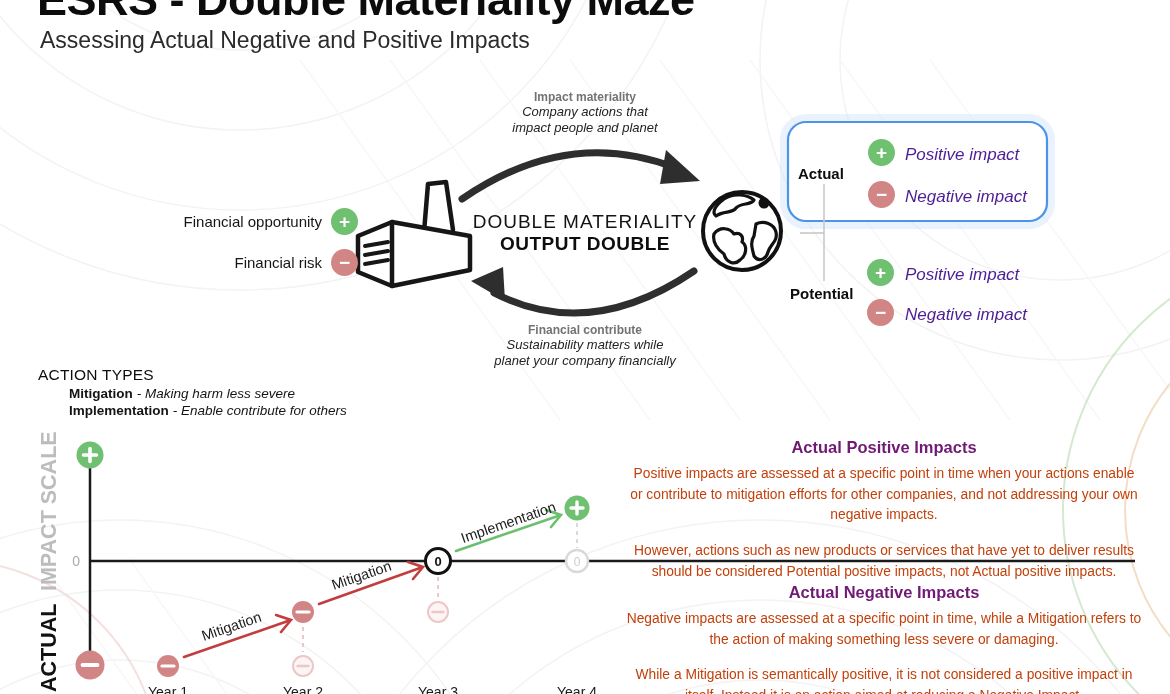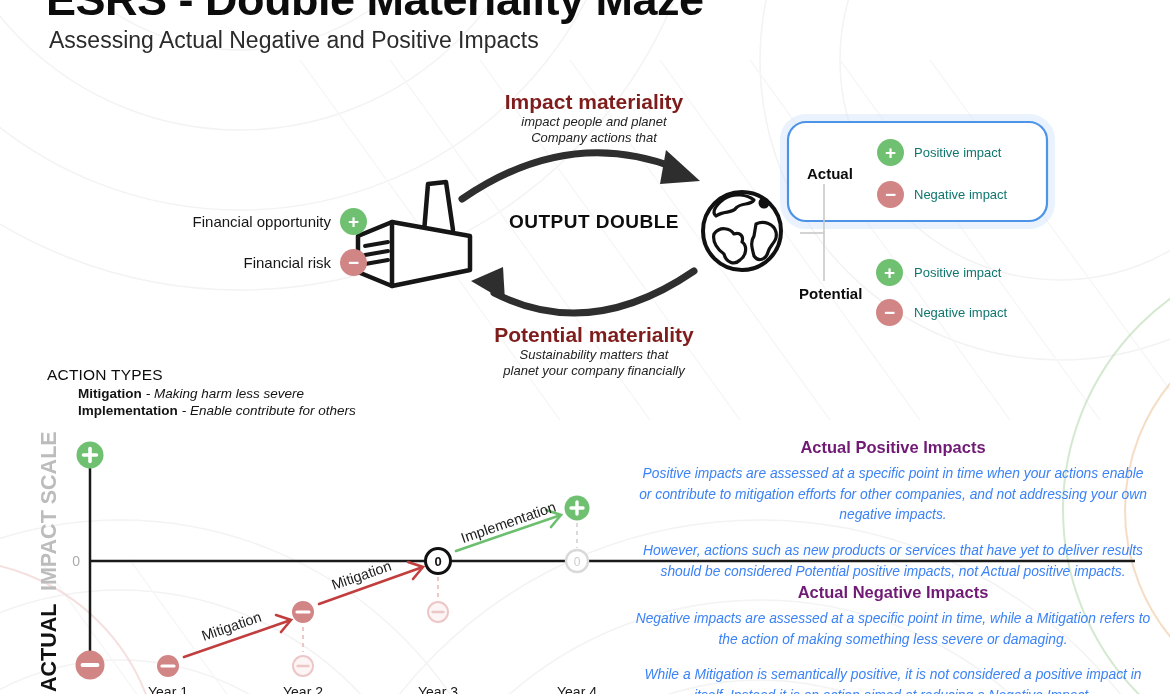--- a/index.html
+++ b/index.html
@@ -1,51 +1,51 @@
 <!DOCTYPE html>
 <html><head>
 <meta charset="utf-8">
 <style>
   html,body{margin:0;padding:0;background:#ffffff;}
   .canvas{
     position:relative;width:1170px;height:694px;overflow:hidden;
     background:#ffffff;font-family:"Liberation Sans",sans-serif;color:#111;
   }
-  .abs{position:absolute;margin-left:9px;}
+  .abs{position:absolute;}
   svg{position:absolute;left:0;top:0;}
   .page-title{
     left:37px;top:-26px;font-size:45px;font-weight:800;letter-spacing:-0.5px;
     color:#0c0c0c;white-space:nowrap;z-index:4;
   }
   .page-subtitle{
     left:40px;top:27px;font-size:23px;color:#2b2b2b;white-space:nowrap;z-index:4;
   }
   .center-label{width:270px;text-align:center;z-index:4;}
-  .center-label .t{font-size:21px;font-weight:bold;color:#7f1d1d;}
+  .center-label .t{font-size:12px;font-weight:bold;color:#737373;}
   .center-label .d{font-size:13px;font-style:italic;color:#232323;line-height:1.22;}
   .output-space{left:450px;top:211px;width:270px;text-align:center;z-index:4;}
   .output-space .l1{font-size:19px;letter-spacing:1px;color:#141414;}
   .output-space .l2{font-size:19px;font-weight:bold;letter-spacing:0.5px;color:#0d0d0d;}
   .side-label{font-size:15px;color:#161616;white-space:nowrap;z-index:4;}
   .badge{
     width:27px;height:27px;border-radius:50%;display:flex;align-items:center;justify-content:center;
     color:#fff;font-size:19px;font-weight:bold;line-height:1;z-index:5;
   }
   .badge.green{background:#6fc071;}
   .badge.red{background:#d28585;}
   .grp-label{font-size:15px;font-weight:bold;color:#0d0d0d;white-space:nowrap;z-index:5;}
-  .impact-label{font-size:13px;color:#0f766e;white-space:nowrap;z-index:5;}
+  .impact-label{font-size:17px;color:#4c1d95;white-space:nowrap;z-index:5;font-style:italic;}
   .action-types{left:38px;top:366px;z-index:4;}
   .action-types .h{font-size:15.5px;font-weight:normal;letter-spacing:0.2px;color:#0d0d0d;}
   .action-types .row{font-size:13.5px;color:#141414;margin-top:2px;padding-left:31px;}
   .action-types .term{font-weight:bold;}
   .action-types .desc{font-style:italic;margin-left:4px;}
   .note{width:516px;text-align:center;z-index:4;}
   .note .h{font-size:16.5px;font-weight:bold;color:#701a75;}
-  .note p{font-size:13.8px;font-style:italic;color:#3b82f6;line-height:1.5;margin:7px 0 0 0;}
+  .note p{font-size:13.8px;color:#c2410c;line-height:1.5;margin:7px 0 0 0;}
   .note p.second{margin-top:15px;}
 </style>
 </head>
 <body>
 
 <div class="canvas">
 
   <svg width="1170" height="694" viewBox="0 0 1170 694" style="z-index:0;">
     <g stroke="#f3f3f3" stroke-width="1.5" fill="none">
       <circle cx="240" cy="-180" r="230"></circle>
@@ -205,31 +205,32 @@
       <text x="438" y="697" text-anchor="middle" font-size="14" fill="#1a1a1a">Year 3</text>
       <text x="577" y="697" text-anchor="middle" font-size="14" fill="#1a1a1a">Year 4</text>
     </g>
   </svg>
 
   <div class="abs page-title">ESRS - Double Materiality Maze</div>
   <div class="abs page-subtitle">Assessing Actual Negative and Positive Impacts</div>
 
   <div class="abs center-label" style="left:450px;top:90px;">
     <div class="t">Impact materiality</div>
+    <div class="d">Company actions that</div>
     <div class="d">impact people and planet</div>
-    <div class="d">Company actions that</div>
   </div>
 
   <div class="abs output-space">
+    <div class="l1">DOUBLE MATERIALITY</div>
     <div class="l2">OUTPUT DOUBLE</div>
   </div>
 
   <div class="abs center-label" style="left:450px;top:323px;">
-    <div class="t">Potential materiality</div>
-    <div class="d">Sustainability matters that</div>
+    <div class="t">Financial contribute</div>
+    <div class="d">Sustainability matters while</div>
     <div class="d">planet your company financially</div>
   </div>
 
   <div class="abs side-label" style="left:150px;top:213px;width:172px;text-align:right;">Financial opportunity</div>
   <div class="abs badge green" style="left:331px;top:208px;">
     <span>+</span>
   </div>
   <div class="abs side-label" style="left:150px;top:254px;width:172px;text-align:right;">Financial risk</div>
   <div class="abs badge red" style="left:331px;top:249px;">
     <span>−</span>

